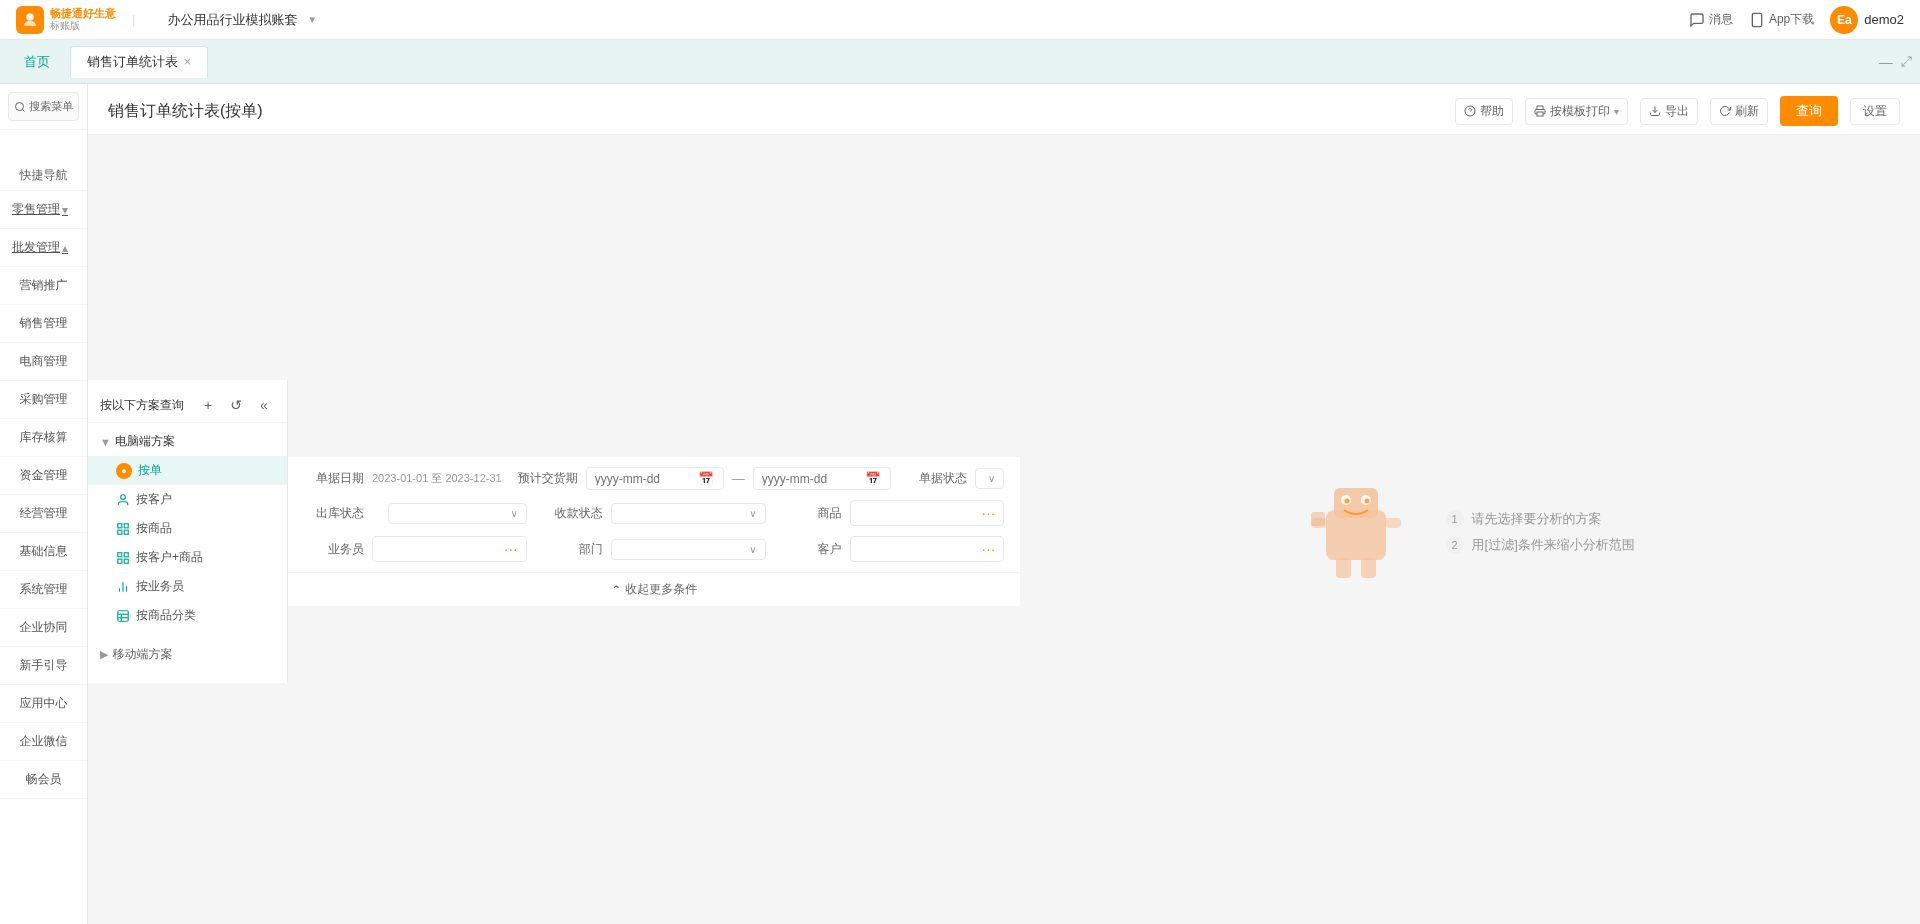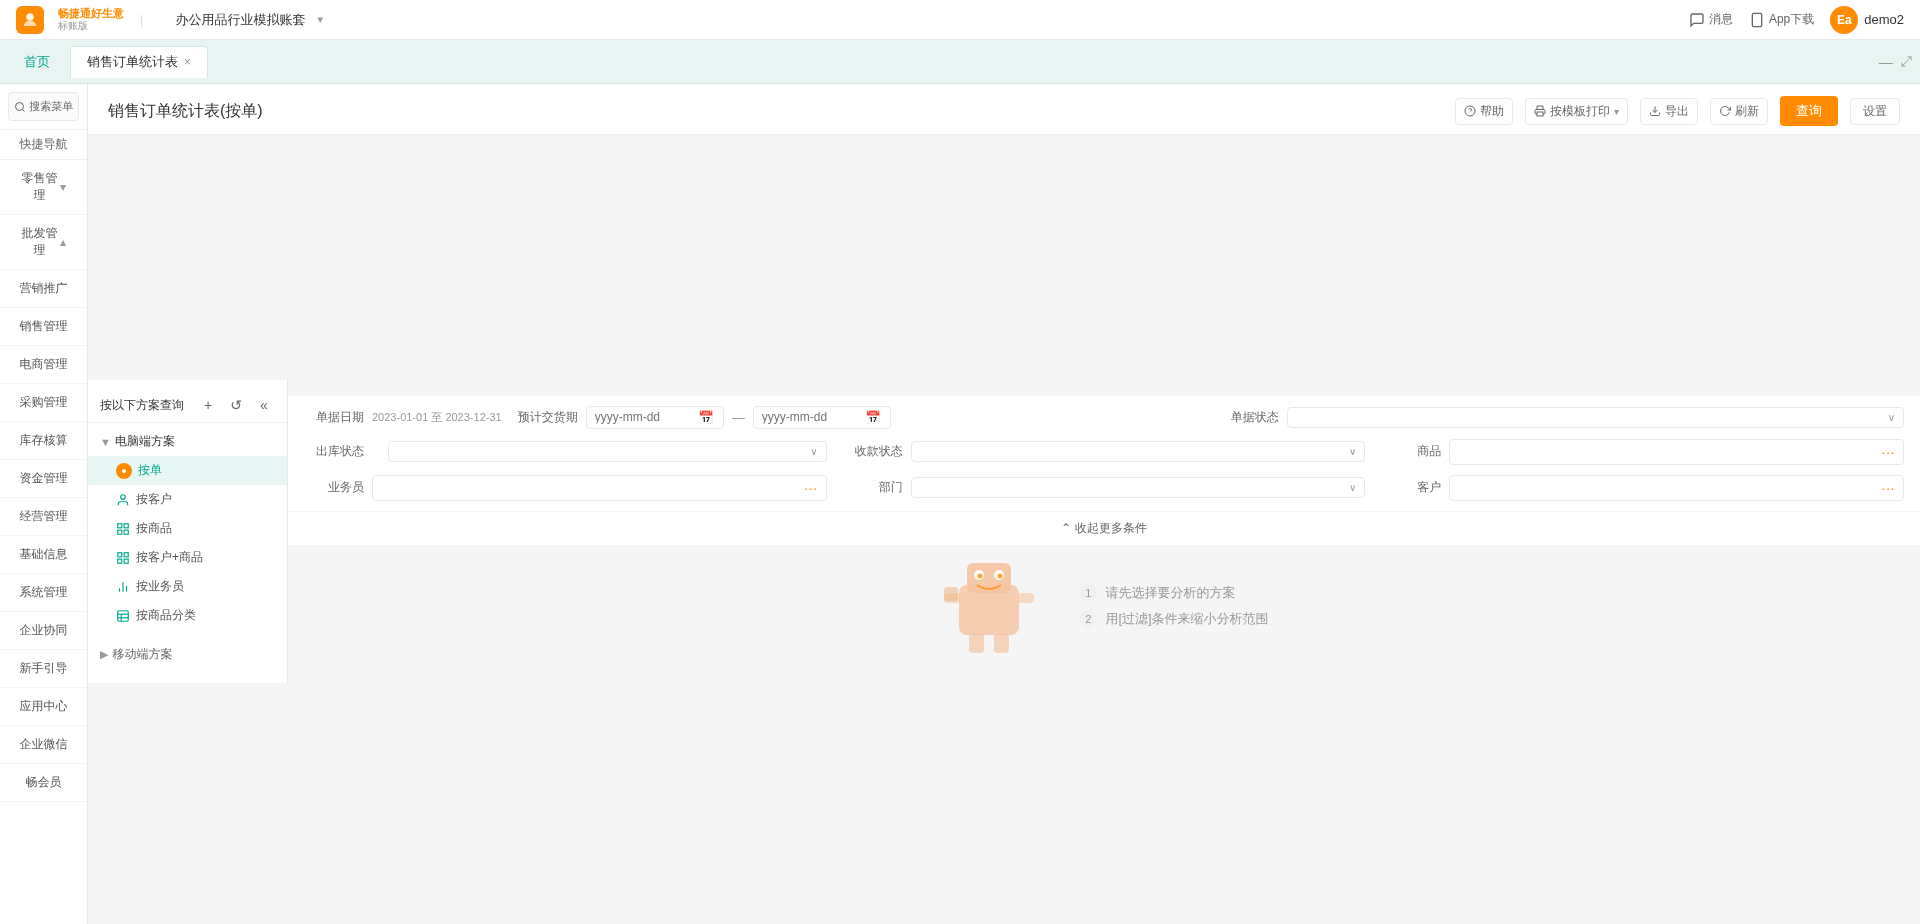--- a/index.html
+++ b/index.html
@@ -16,21 +16,21 @@
       border-bottom: 1px solid #e8e8e8;
     }
     .top-header-left {
       display: flex;
       align-items: center;
       gap: 8px;
     }
     .logo-area {
       display: flex;
       align-items: center;
-      gap: 14px;
+      gap: 6px;
     }
     .logo-icon {
       width: 28px;
       height: 28px;
       background: #ff8c00;
       border-radius: 6px;
       display: flex;
       align-items: center;
       justify-content: center;
       color: white;
@@ -153,40 +153,41 @@
       border: 1px solid #e8e8e8;
       background: #fafafa;
     }
     .sidebar-nav-btn {
       padding: 6px 8px;
       text-align: center;
       font-size: 12px;
       color: #666;
       cursor: pointer;
       border-bottom: 1px solid #f0f0f0;
+      margin-top: 31px;
     }
     .sidebar-item {
       padding: 10px 8px;
       text-align: center;
       font-size: 12px;
       color: #555;
       cursor: pointer;
       border-bottom: 1px solid #f5f5f5;
       display: flex;
       flex-direction: column;
       align-items: center;
       gap: 2px;
       position: relative;
     }
     .sidebar-item.has-sub {
       display: flex;
       flex-direction: row;
       align-items: center;
-      justify-content: space-between;
-      padding: 10px 21px;
+      padding: 10px 12px;
+      text-decoration: underline;
     }
     .sidebar-item.has-sub span { font-size: 12px; }
     .expand-arrow { color: #999; font-size: 10px; }
 
     
     .content-area {
       flex: 1;
       overflow: hidden;
       display: flex;
       flex-direction: column;
@@ -362,21 +363,20 @@
       display: flex;
       flex: 1;
       overflow: hidden;
       align-items: center;
     }
 
     
     .query-results {
       flex: 1;
       display: flex;
-      flex-direction: column;
       overflow: hidden;
     }
     .empty-tips {
       display: flex;
       flex-direction: column;
       gap: 8px;
     }
     .empty-tip {
       display: flex;
       align-items: center;

